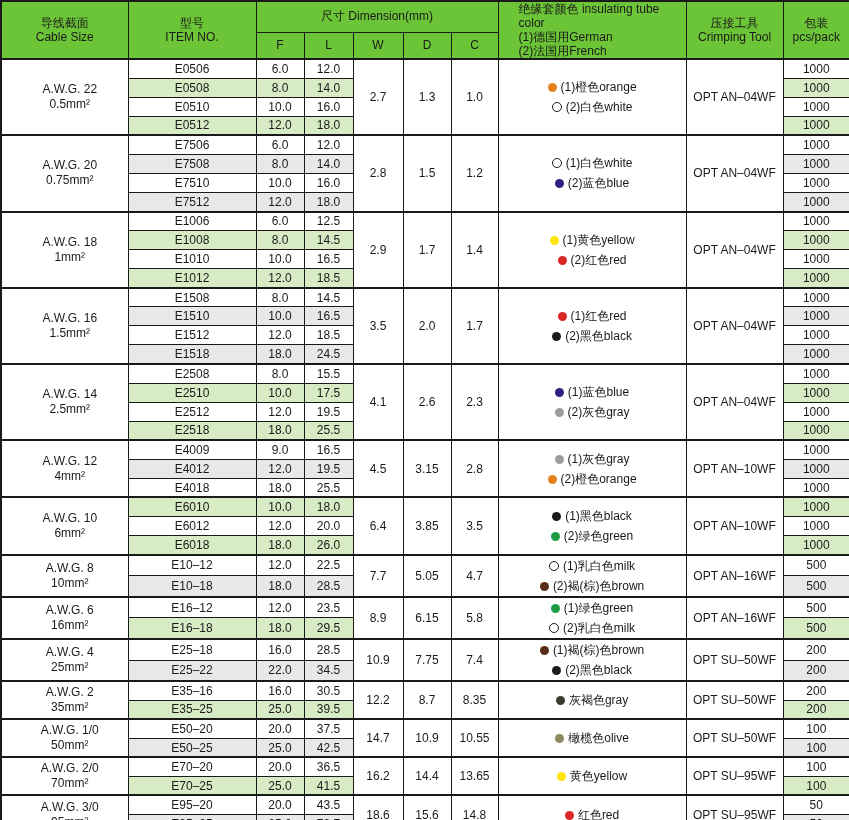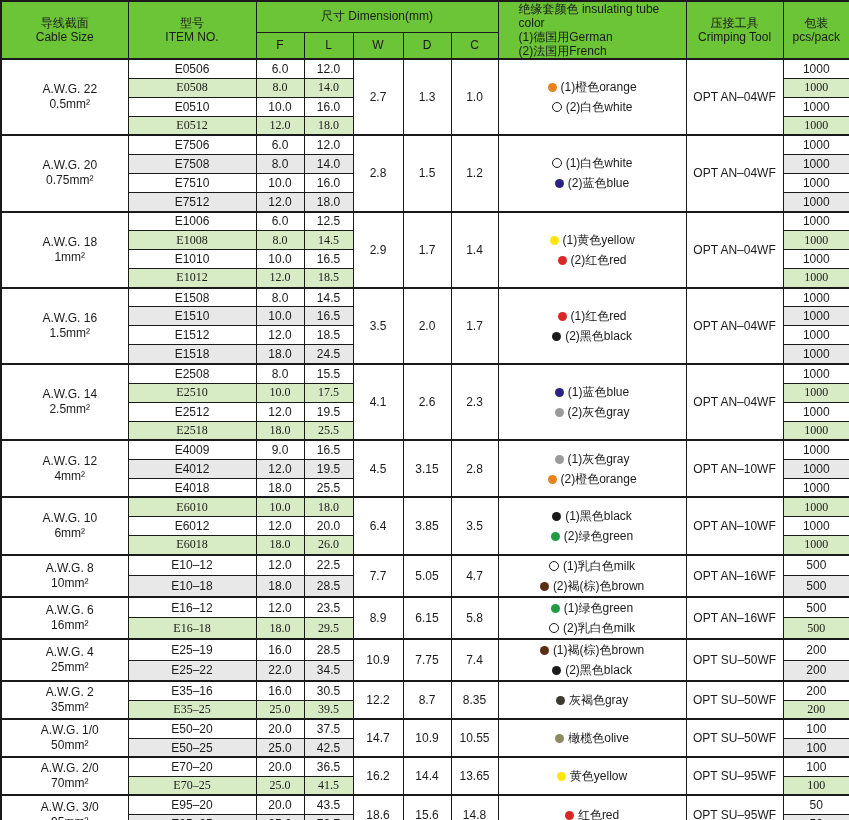--- a/index.html
+++ b/index.html
@@ -25,21 +25,21 @@
   tbody tr{height:19px;}
   tbody tr.group-start td{border-top:2px solid #1a1a1a;}
   td.cable div{line-height:15px;margin-left:10px;}
   td .clines{display:inline-block;text-align:center;}
   td .cline{line-height:20px;white-space:nowrap;}
   .dot{
     display:inline-block;width:9px;height:9px;border-radius:50%;
     margin-right:4px;vertical-align:-1px;background:#000;
   }
   .dot.outline{width:8px;height:8px;background:#fff;border:1.6px solid #1a1a1a;}
-  .sh-green{background:#d7ecc5;font-family:Liberation Serif, serif;}
+  .sh-green{background:#d7ecc5;}
   .sh-gray{background:#e8e8e8;margin-top:39px;}
 </style>
 </head>
 <body>
 
 <div class="page">
   <table class="spec">
     <colgroup>
       <col style="width:127px">
         <col style="width:128px">
@@ -345,21 +345,21 @@
           <td class="sh-green">E16–18</td>
           <td class="sh-green">18.0</td>
           <td class="sh-green">29.5</td>
           <td class="sh-green">500</td>
         </tr>
         <tr class="group-start">
           <td class="cable" rowspan="2">
             <div>A.W.G. 4</div>
             <div>25mm²</div>
           </td>
-          <td>E25–19</td>
+          <td>E25–18</td>
           <td>16.0</td>
           <td>28.5</td>
           <td rowspan="2">10.9</td>
           <td rowspan="2">7.75</td>
           <td rowspan="2">7.4</td>
           <td rowspan="2"><div class="clines"><div class="cline"><span class="dot" style="background: rgb(92, 45, 22);"></span><span>(1)褐(棕)色brown</span></div><div class="cline"><span class="dot" style="background: rgb(27, 27, 27);"></span><span>(2)黑色black</span></div></div></td>
           <td rowspan="2">OPT  SU–50WF</td>
           <td>200</td>
         </tr>
         <tr>

